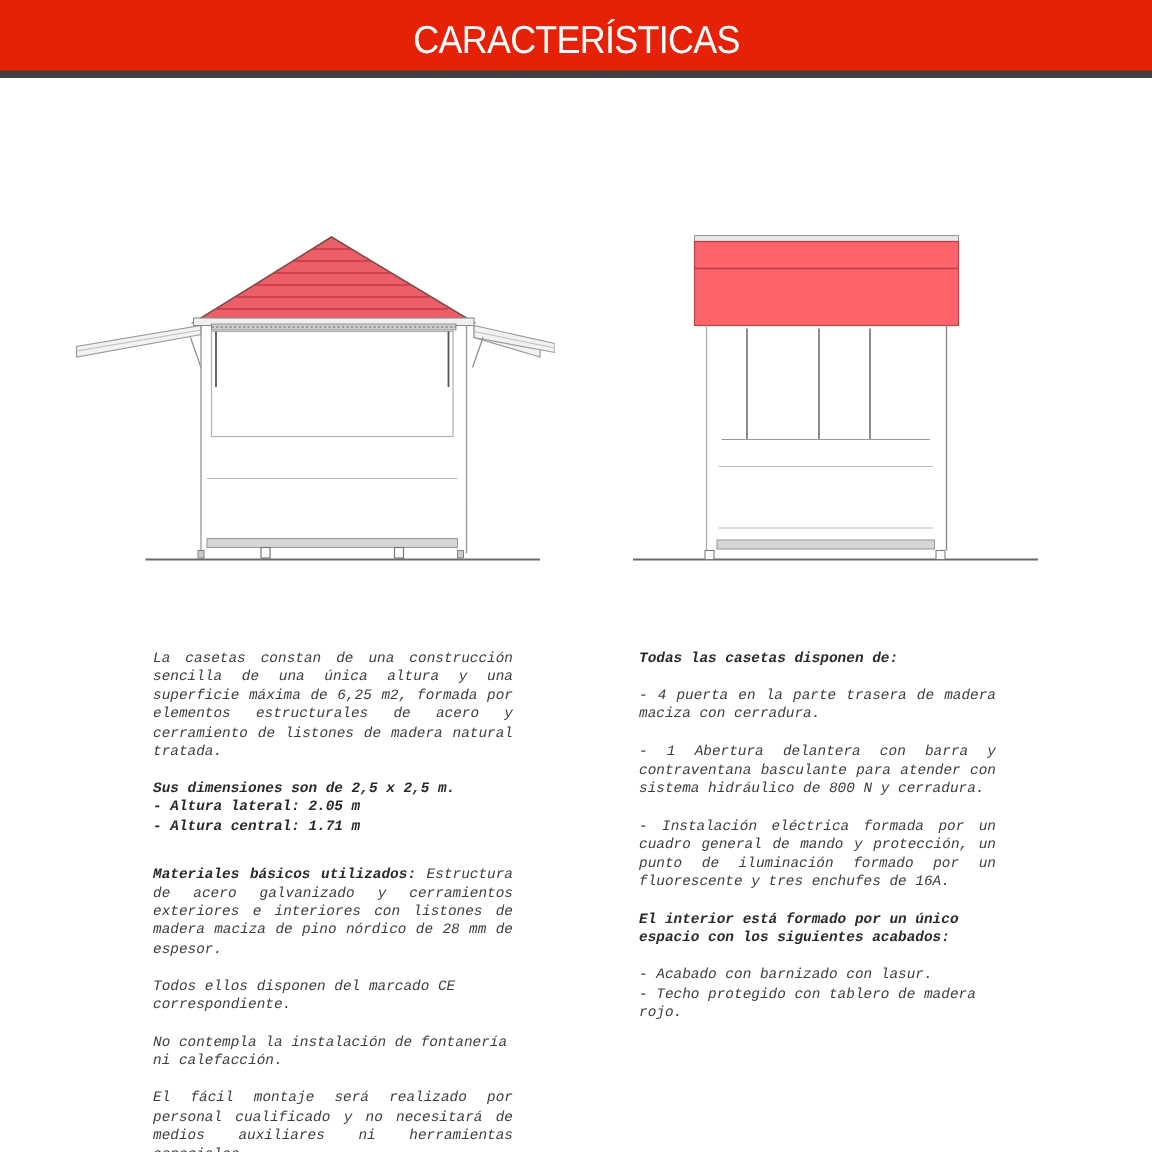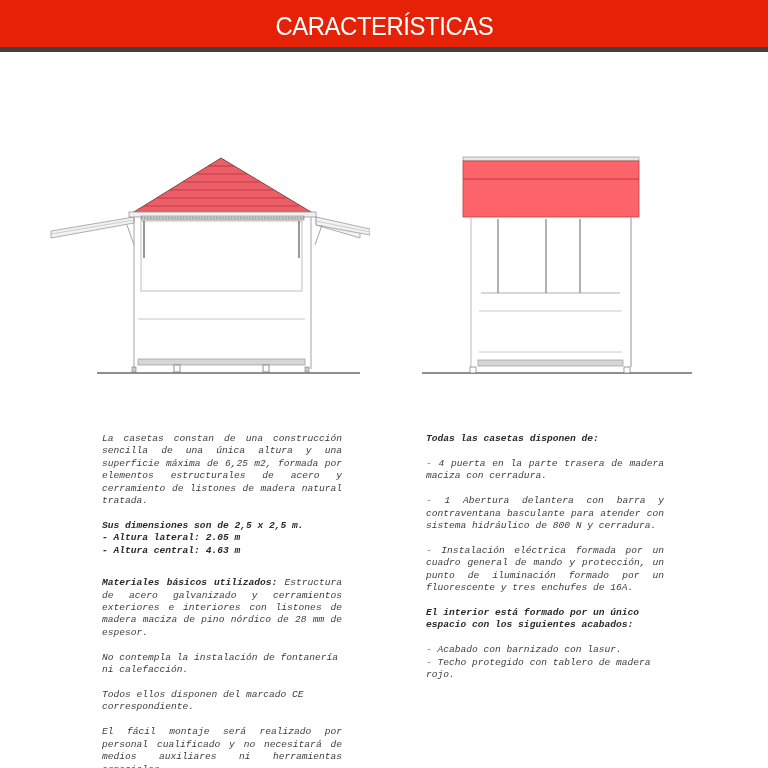--- a/index.html
+++ b/index.html
@@ -123,25 +123,25 @@
 
     <rect x="60" y="222" width="6" height="6" fill="#fff" stroke="#777" stroke-width="0.7"></rect>
     <rect x="214" y="222" width="6" height="6" fill="#fff" stroke="#777" stroke-width="0.7"></rect>
   </svg>
 </div>
 
 <div class="col col-left">
   <p>La casetas constan de una construcción sencilla de una única altura y una superficie máxima de 6,25 m2, formada por elementos estructurales de acero y cerramiento de listones de madera natural tratada.</p>
   <p class="tight bold nojust">Sus dimensiones son de 2,5 x 2,5 m.</p>
   <p class="tight bold nojust">- Altura lateral: 2.05 m</p>
-  <p class="tight bold nojust">- Altura central: 4.63 m</p>
+  <p class="tight bold nojust">- Altura central: 1.71 m</p>
   <div class="bigger-gap"></div>
   <p><span class="bold">Materiales básicos utilizados:</span><span> Estructura de acero galvanizado y cerramientos exteriores e interiores con listones de madera maciza de pino nórdico de 28 mm de espesor.</span></p>
+  <p class="nojust">Todos ellos disponen del marcado CE correspondiente.</p>
   <p class="nojust">No contempla la instalación de fontanería ni calefacción.</p>
-  <p class="nojust">Todos ellos disponen del marcado CE correspondiente.</p>
   <p class="tight">El fácil montaje será realizado por personal cualificado y no necesitará de medios auxiliares ni herramientas especiales.</p>
 </div>
 
 <div class="col col-right">
   <p class="bold nojust">Todas las casetas disponen de:</p>
   <p>- 4 puerta en la parte trasera de madera maciza con cerradura.</p>
   <p>- 1 Abertura delantera con barra y contraventana basculante para atender con sistema hidráulico de 800 N y cerradura.</p>
   <p>- Instalación eléctrica formada por un cuadro general de mando y protección, un punto de iluminación formado por un fluorescente y tres enchufes de 16A.</p>
   <p class="bold nojust">El interior está formado por un único espacio con los siguientes acabados:</p>
   <p class="tight nojust">- Acabado con barnizado con lasur.</p>

